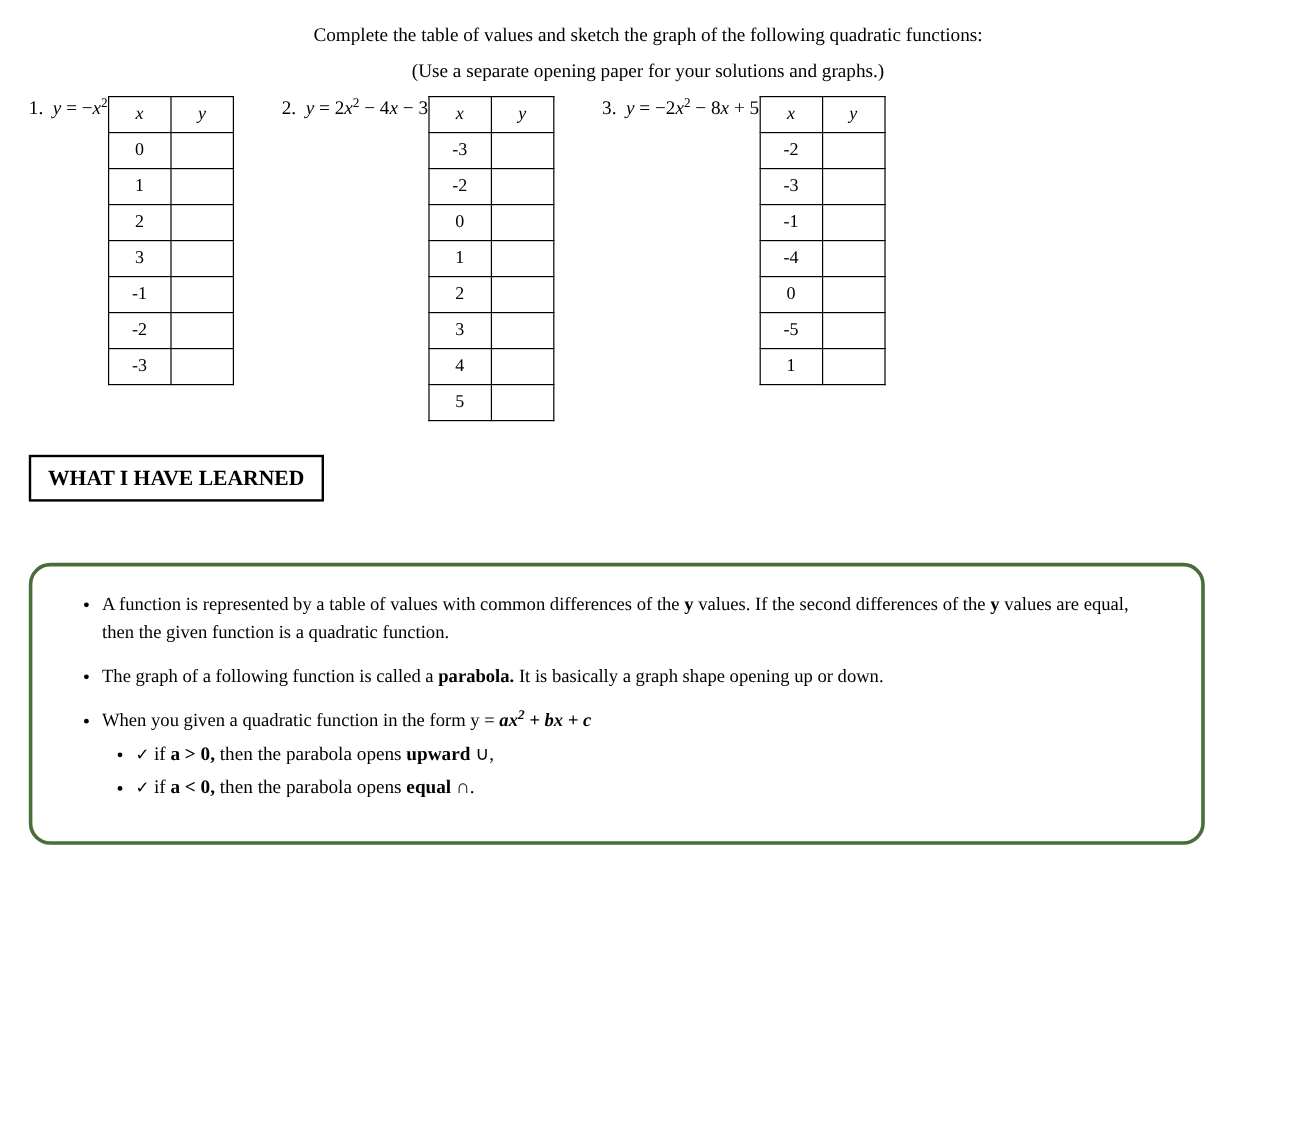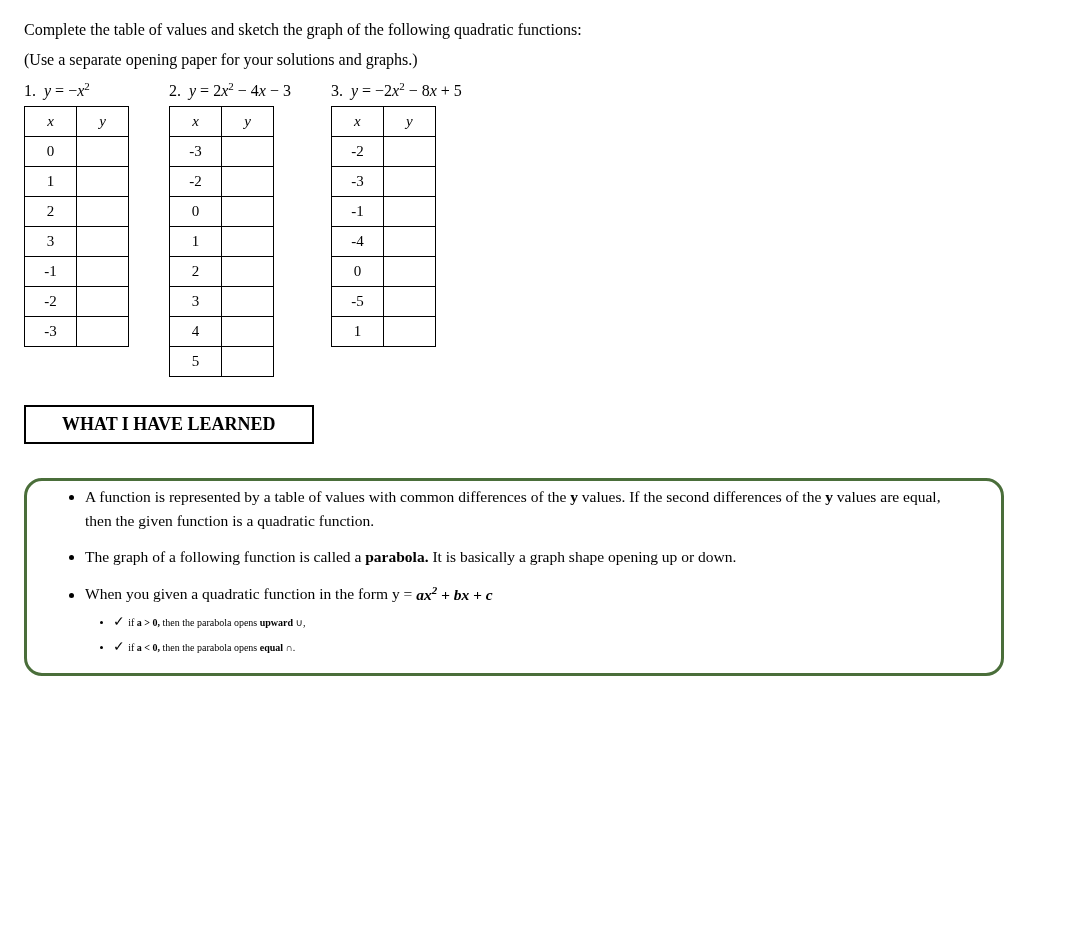--- a/index.html
+++ b/index.html
@@ -9,32 +9,33 @@
       font-size: 16px;
       color: #000;
       width: 1080px;
       min-height: 936px;
       padding: 18px 24px;
     }
     .intro-text {
       font-size: 16px;
       margin-bottom: 6px;
       line-height: 1.5;
+      text-align: center;
     }
     .problems-row {
       display: flex;
       flex-direction: row;
       align-items: flex-start;
       gap: 40px;
       margin-top: 8px;
       margin-bottom: 18px;
     }
     .problem-block {
       display: flex;
-      flex-direction: column;
+      flex-direction: row;
       align-items: flex-start;
     }
     .problem-label {
       font-size: 16px;
       margin-bottom: 6px;
     }
     table.value-table {
       border-collapse: collapse;
     }
     table.value-table td, table.value-table th {
@@ -47,50 +48,50 @@
       height: 30px;
     }
     table.value-table th {
       font-style: italic;
       font-weight: normal;
       background: #fff;
     }
     .what-box {
       border: 2px solid #000;
       display: inline-block;
-      padding: 7px 36px;
+      padding: 7px 14px;
       font-size: 18px;
       font-weight: bold;
       margin-top: 10px;
       margin-bottom: 28px;
     }
     .summary-box {
       border: 3px solid #4a6e3a;
       border-radius: 18px;
-      padding: 4px 30px;
-      margin-top: 6px;
+      padding: 20px 30px;
+      margin-top: 23px;
       max-width: 980px;
     }
     .summary-box ul {
       list-style: disc;
       padding-left: 28px;
     }
     .summary-box li {
       margin-bottom: 12px;
       font-size: 15.5px;
       line-height: 1.55;
     }
     .checkmark-list {
       list-style: none;
       padding-left: 48px;
       margin-top: 4px;
     }
     .checkmark-list li {
       margin-bottom: 4px;
-      font-size: 10px;
+      font-size: 16px;
       line-height: 1.5;
     }
     .checkmark-list li::before {
       content: '✓ ';
       font-size: 14px;
     }
     sup { font-size: 11px; vertical-align: super; }
   </style>
 </head>
 <body>

